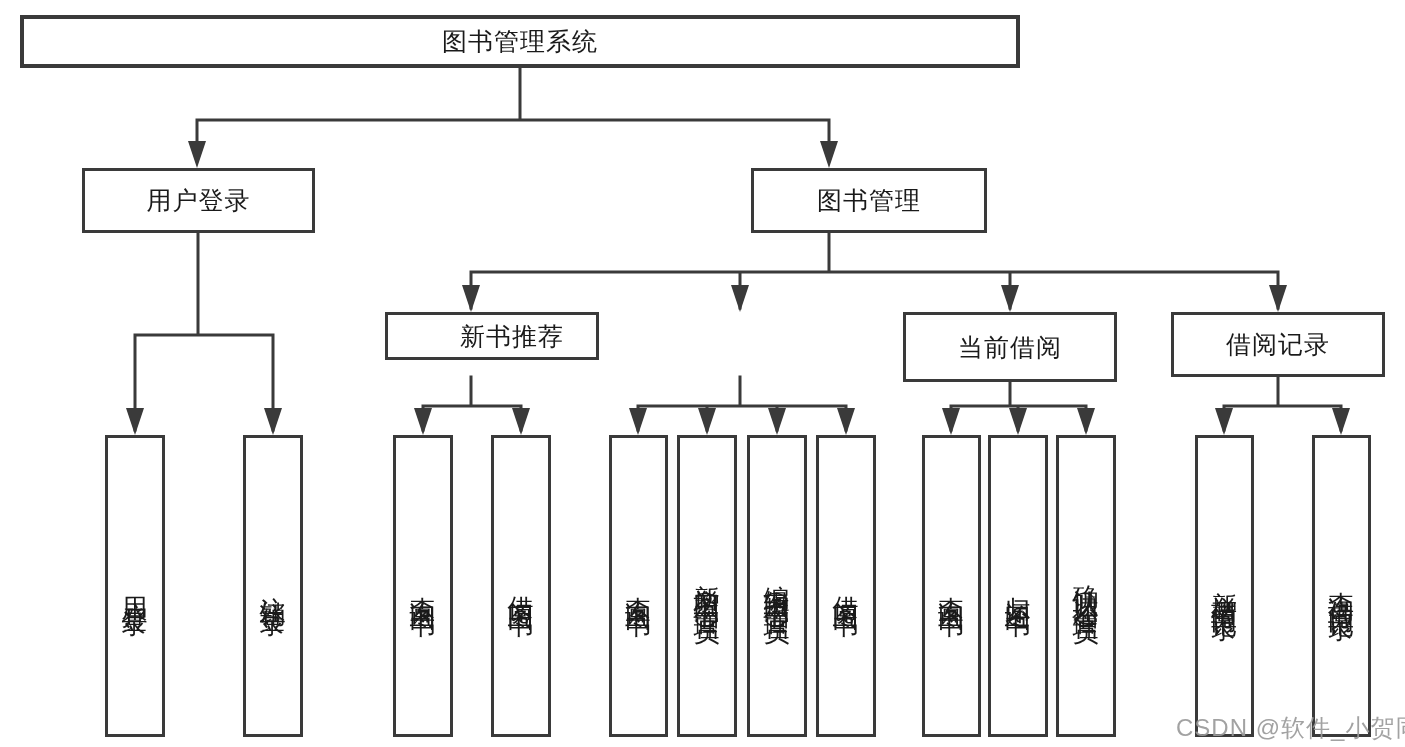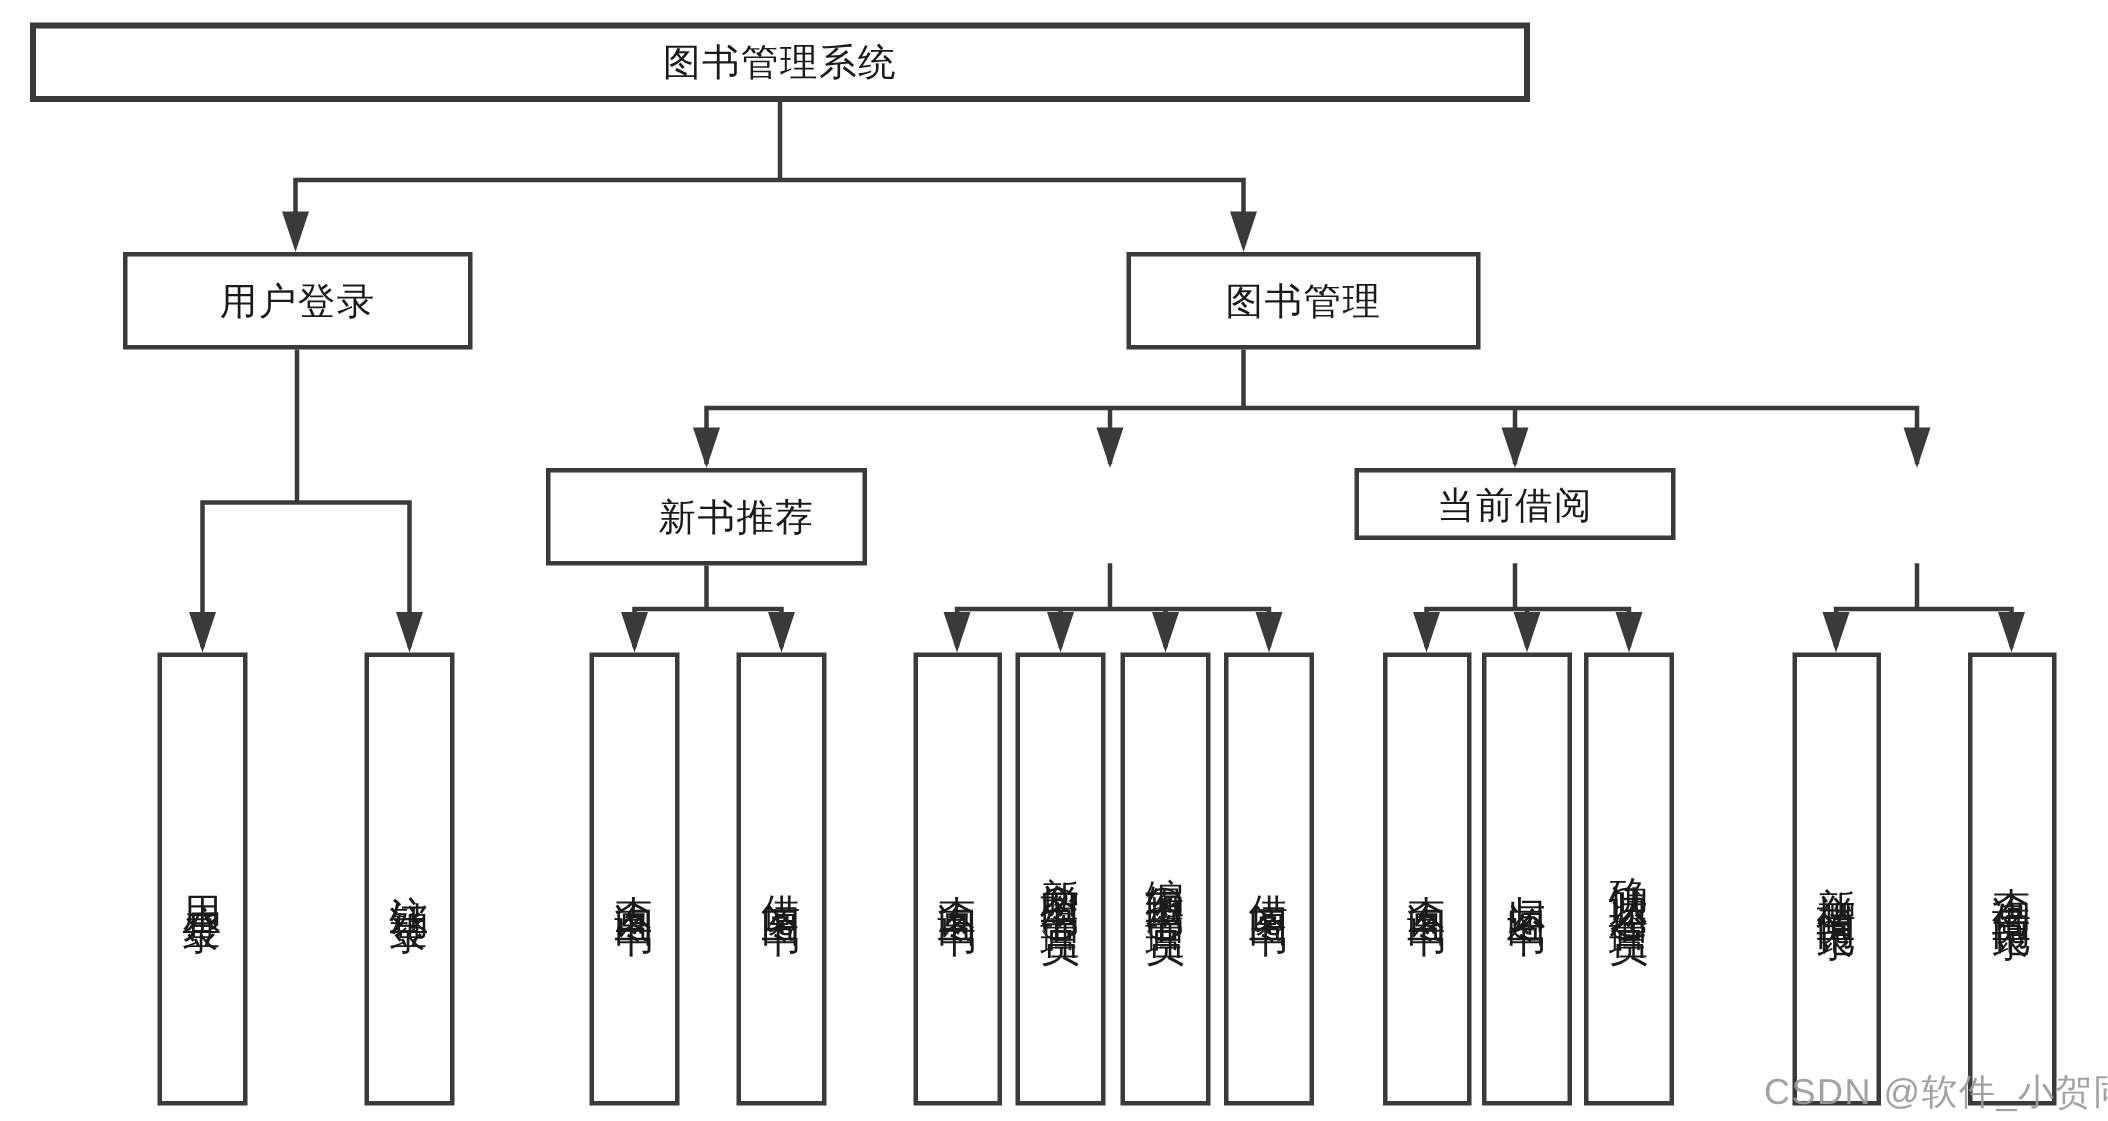--- a/index.html
+++ b/index.html
@@ -56,25 +56,28 @@
     <span>图书管理系统</span>
   </div>
 
   <div class="node hnode" style="left:82px;top:168px;width:233px;height:65px;">
     <span>用户登录</span>
   </div>
   <div class="node hnode" style="left:711px;top:168px;width:236px;height:65px;margin-left:40px;">
     <span>图书管理</span>
   </div>
 
-  <div class="node hnode" style="left:364px;top:312px;width:214px;height:65px;padding-left:40px;">
+  <div class="node hnode" style="left:385px;top:312px;width:214px;height:48px;padding-left:40px;">
     <span>新书推荐</span>
   </div>
-  <div class="node hnode" style="left:903px;top:312px;width:214px;height:48px;">
+  <div class="node hnode" style="left:903px;top:312px;width:214px;height:70px;">
     <span>当前借阅</span>
+  </div>
+  <div class="node hnode" style="left:1171px;top:312px;width:214px;height:65px;">
+    <span>借阅记录</span>
   </div>
 
   <div class="node vnode" style="left:105px;top:435px;width:60px;height:302px;">
     <span>用户登录</span>
   </div>
   <div class="node vnode" style="left:243px;top:435px;width:60px;height:302px;">
     <span>注销登录</span>
   </div>
 
   <div class="node vnode" style="left:393px;top:435px;width:60px;height:302px;">

